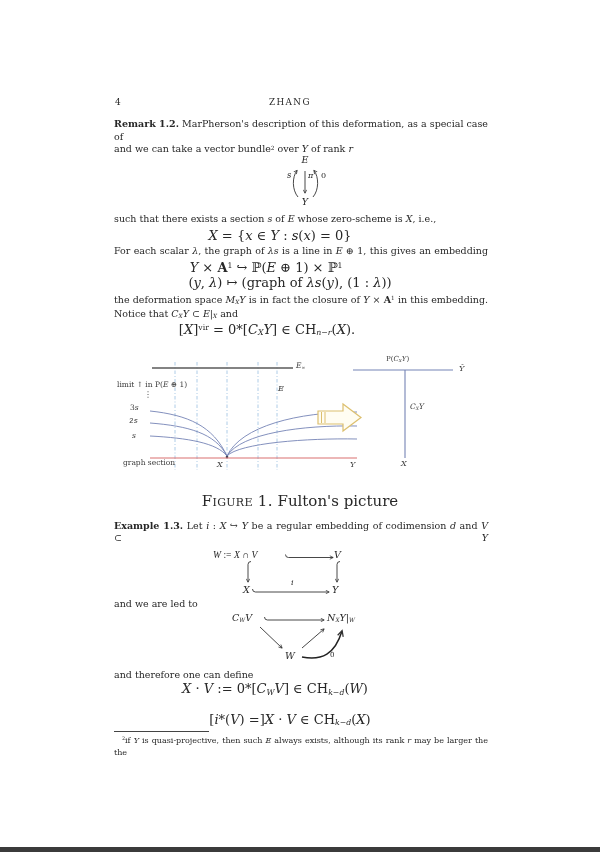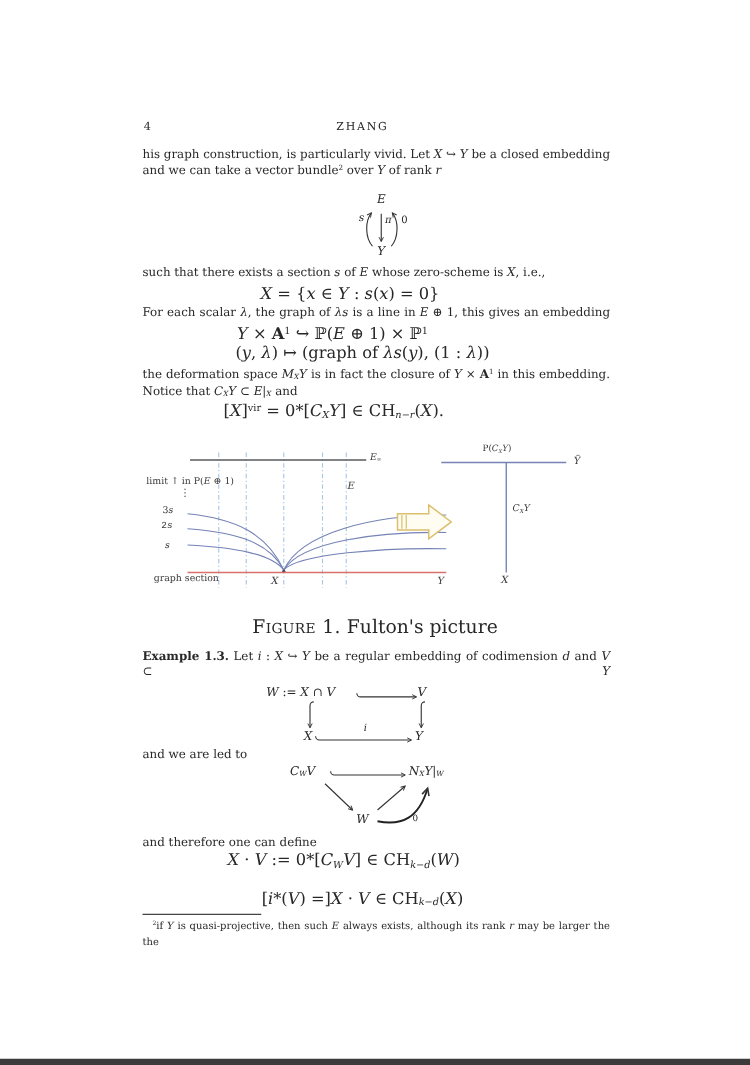--- a/index.html
+++ b/index.html
@@ -26,21 +26,21 @@
 </style>
 </head>
 <body>
 
 <div id="page">
 
   <div class="abs" style="left:115px;top:97px;font-size:9px;">4</div>
   <div class="abs" style="left:269px;top:97px;font-size:8.8px;letter-spacing:1.4px;">ZHANG</div>
 
   <div class="abs" style="left:114px;top:118px;width:374px;">
-    <div class="bline jl"><span>his graph construction, is particularly vivid. Let </span><span class="seg-i">X</span><span> ↪ </span><span class="seg-i">Y</span><span> be a closed embedding</span></div>
+    <div class="bline jl"><span class="seg-b">Remark 1.2.</span><span> MarPherson's description of this deformation, as a special case of</span></div>
     <div class="bline"><span>and we can take a vector bundle</span><span class="seg-sup">2</span><span> over </span><span class="seg-i">Y</span><span> of rank </span><span class="seg-i">r</span></div>
   </div>
 
   <div class="abs" style="left:263px;top:156px;width:84px;height:54px;">
     <div class="abs ital" style="left:0;top:-2px;width:84px;text-align:center;font-size:9.5px;">E</div>
     <svg class="abs" style="left:0;top:12px;" width="84" height="32" viewBox="0 0 84 32">
       <defs>
         <marker id="ah" viewBox="0 0 10 10" refX="7.5" refY="5" markerWidth="5.5" markerHeight="5.5" orient="auto">
           <path d="M1,1.5 L8,5 L1,8.5" fill="none" stroke="#333" stroke-width="1.5"></path>
         </marker>
@@ -121,21 +121,21 @@
     <div class="bline jl"><span class="seg-b">Example 1.3.</span><span> Let </span><span class="seg-i">i</span><span> : </span><span class="seg-i">X</span><span> ↪ </span><span class="seg-i">Y</span><span> be a regular embedding of codimension </span><span class="seg-i">d</span><span> and </span><span class="seg-i">V</span><span> ⊂ </span><span class="seg-i">Y</span></div>
   </div>
 
   <div class="abs" style="left:200px;top:549px;width:200px;height:50px;">
     <svg class="abs" style="left:0;top:0;" width="200" height="50" viewBox="0 0 200 50">
       <path d="M85.5,5.5 a3,3 0 0 0 3,3 L133,8.5" fill="none" stroke="#333" stroke-width="0.9" marker-end="url(#ah)"></path>
       <path d="M51,12.5 a3,3 0 0 0 -3,3 L48,33" fill="none" stroke="#333" stroke-width="0.9" marker-end="url(#ah)"></path>
       <path d="M140,12.5 a3,3 0 0 0 -3,3 L137,33" fill="none" stroke="#333" stroke-width="0.9" marker-end="url(#ah)"></path>
       <path d="M52.5,40 a3,3 0 0 0 3,3 L129,43" fill="none" stroke="#333" stroke-width="0.9" marker-end="url(#ah)"></path>
     </svg>
-    <div class="dlabel" style="left:13px;top:1px;"><span class="seg-i">W</span><span> := </span><span class="seg-i">X</span><span> ∩ </span><span class="seg-i">V</span></div>
+    <div class="dlabel" style="left:13px;top:1px;font-family:Liberation Serif, serif;"><span class="seg-i">W</span><span> := </span><span class="seg-i">X</span><span> ∩ </span><span class="seg-i">V</span></div>
     <div class="dlabel ital" style="left:134px;top:1px;">V</div>
     <div class="dlabel ital" style="left:43px;top:36px;">X</div>
     <div class="dlabel ital" style="left:132px;top:36px;">Y</div>
     <div class="dlabel ital" style="left:91px;top:30px;font-size:8px;">i</div>
   </div>
 
   <div class="abs bline" style="left:114px;top:598px;">and we are led to</div>
 
   <div class="abs" style="left:230px;top:613px;width:145px;height:56px;">
     <svg class="abs" style="left:0;top:0;" width="145" height="56" viewBox="0 0 145 56">

